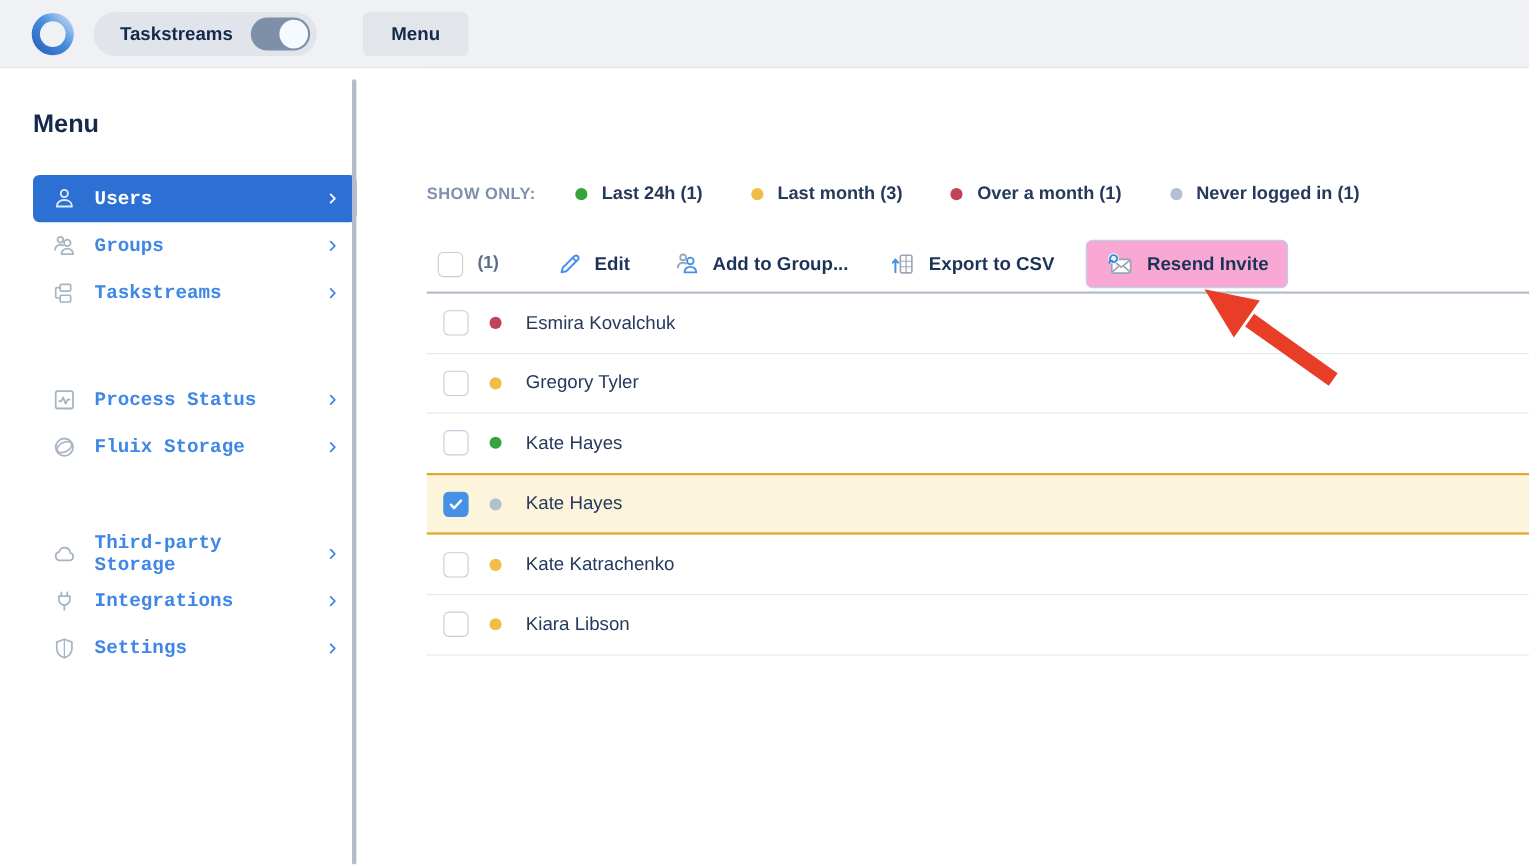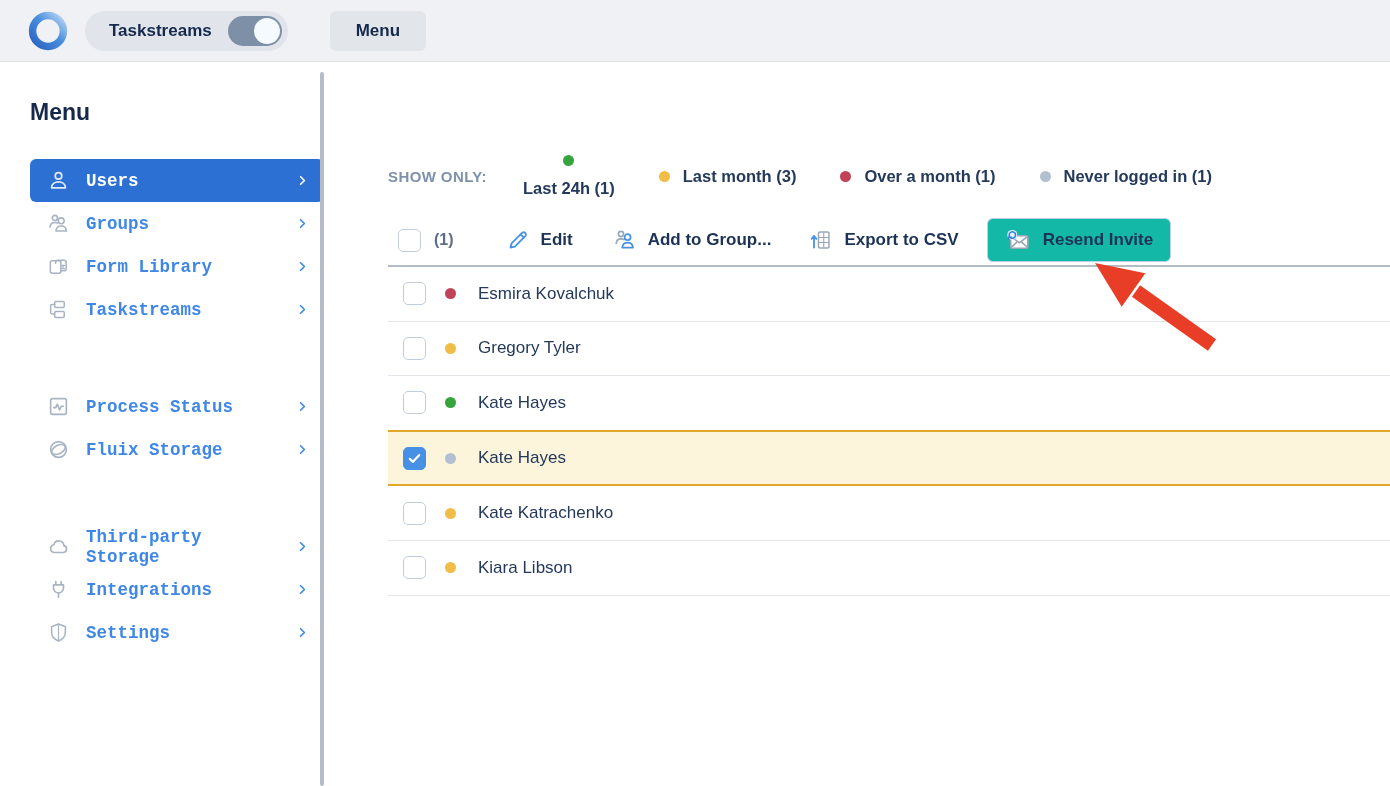--- a/index.html
+++ b/index.html
@@ -42,39 +42,39 @@
   .side-scrollbar { position:absolute; left:320px; top:10px; width:4px; height:714px;
                     background:#b3bcc8; border-radius:2px; }
 
   
   .main { position:absolute; left:388px; top:62px; width:1002px; height:724px; }
 
   .filters-row { margin-top:101px; height:26px; display:flex; align-items:center; }
   .show-only { font-size:15px; font-weight:600; color:#7e91ac; letter-spacing:.4px; }
   .filter-opt { display:flex; align-items:center; gap:13px; margin-left:44px;
                 font-size:16.5px; font-weight:600; color:#24395c; cursor:pointer; }
-  .filter-opt:first-child { margin-left:36px;flex-direction:column; }
+  .filter-opt:first-child { margin-left:36px; }
   .dot { width:11px; height:11px; border-radius:50%; flex:none; }
 
   .toolbar { margin-top:26px; height:52px; display:flex; align-items:center;
              border-bottom:2px solid #b3bdc8; }
   .cb { width:23px; height:23px; border:1.5px solid #c3cedd; border-radius:5px;
         background:#fff; flex:none; cursor:pointer; display:flex; align-items:center; justify-content:center; }
   .cb svg { width:17px; height:17px; display:none; }
   .cb.checked { background:#4691e6; border-color:#4691e6; }
   .cb.checked svg { display:block; }
   .toolbar .cb { margin-left:10px; }
   .sel-count { margin-left:13px; font-size:16px; font-weight:600; color:#5d6d85; }
   .tool-btn { display:flex; align-items:center; gap:11px; background:none; border:none;
               font-family:inherit; font-size:17px; font-weight:600; color:#1c3357; cursor:pointer; }
   .tool-icon svg { width:24px; height:24px; display:block; }
   .btn-edit { margin-left:52px; }
   .btn-add { margin-left:40px; }
   .btn-export { margin-left:38px; }
-  .btn-resend { margin-left:28px; height:44px; padding:0 17px; background:#14b8a6;
+  .btn-resend { margin-left:28px; height:44px; padding:0 17px; background:#f9a8d4;
                 border:1px solid #b5d3ef; border-radius:6px; }
   .btn-resend .tool-icon svg { width:27px; height:25px; }
 
   .search-row { height:69px; border-bottom:1px solid #e3e7eb; display:flex; align-items:center;
                 padding-left:22px; gap:24px; cursor:text; }
   .search-icon svg { width:21px; height:21px; display:block; }
   .search-text { font-size:17.5px; font-weight:600; color:#3c86e4; }
 
   .user-row { height:54.6px; border-bottom:1px solid #e3e7eb; display:flex; align-items:center;
               padding-left:15px; cursor:pointer; }
@@ -131,35 +131,20 @@
       <div class="nav-item">
     <span class="nav-icon">
           <svg viewBox="0 0 24 24" fill="none" stroke="currentColor" stroke-linecap="round" stroke-linejoin="round" stroke-width="1.7">
             <circle cx="8.2" cy="6.2" r="2.7"></circle>
             <path d="M3.2 15.7c.3-3 2.3-4.7 5-4.7 1 0 1.9.2 2.6.6"></path>
             <circle cx="14.8" cy="9.2" r="3.1"></circle>
             <path d="M9.3 19.8c.3-3.4 2.5-5.2 5.5-5.2s5.2 1.8 5.5 5.2z"></path>
           </svg>
         </span>
     <span class="nav-label">Groups</span>
-    <span class="nav-chevron">
-      <svg viewBox="0 0 24 24" fill="none" stroke="currentColor" stroke-width="3" stroke-linecap="round" stroke-linejoin="round">
-            <path d="M8.5 5 15.5 12 8.5 19"></path>
-          </svg>
-    </span>
-  </div>
-      <div class="nav-item">
-    <span class="nav-icon">
-          <svg viewBox="0 0 24 24" fill="none" stroke="currentColor" stroke-linecap="round" stroke-linejoin="round" stroke-width="1.6">
-            <rect x="3.5" y="6" width="11" height="13" rx="2"></rect>
-            <path d="M14.5 16.5h3.5a2 2 0 0 0 2-2v-7a2 2 0 0 0-2-2h-7a2 2 0 0 0-2 2v1.2"></path>
-            <path d="M15.3 10.7h3M16.8 10.7v3.4M15.3 14.1h3" stroke-width="1.3"></path>
-          </svg>
-        </span>
-    <span class="nav-label">Form Library</span>
     <span class="nav-chevron">
       <svg viewBox="0 0 24 24" fill="none" stroke="currentColor" stroke-width="3" stroke-linecap="round" stroke-linejoin="round">
             <path d="M8.5 5 15.5 12 8.5 19"></path>
           </svg>
     </span>
   </div>
       <div class="nav-item">
     <span class="nav-icon">
           <svg viewBox="0 0 24 24" fill="none" stroke="currentColor" stroke-linecap="round" stroke-linejoin="round" stroke-width="1.6">
             <rect x="8" y="3.6" width="10" height="6.4" rx="1.3"></rect>

